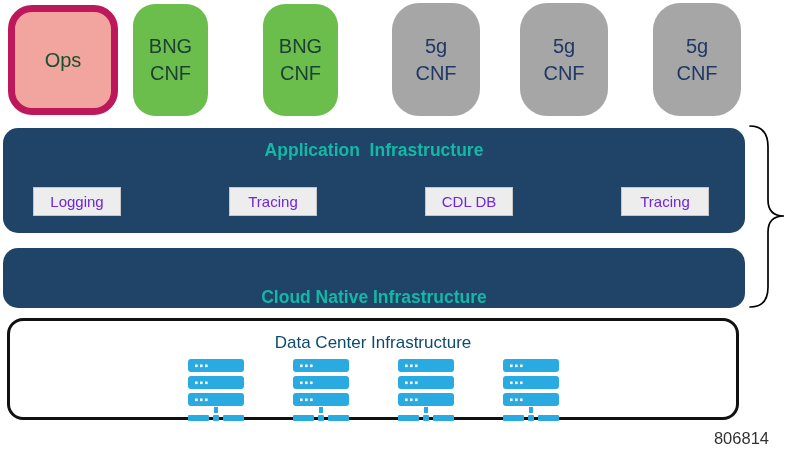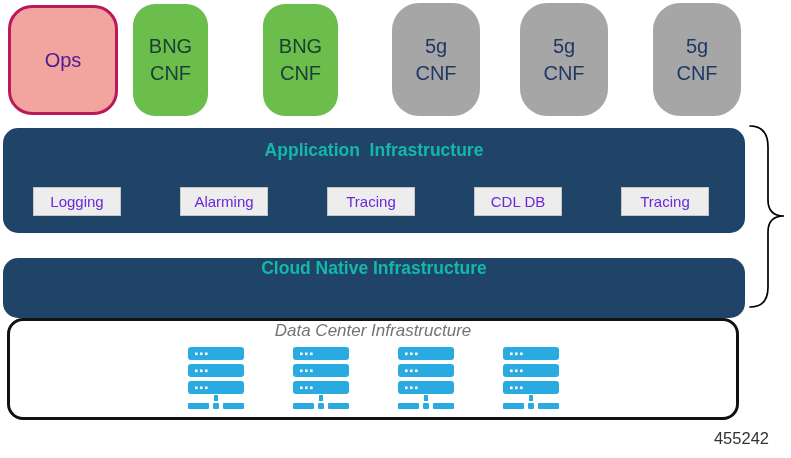--- a/index.html
+++ b/index.html
@@ -13,22 +13,22 @@
   
   .node{
     position:absolute;
     display:flex;flex-direction:column;align-items:center;justify-content:center;
     text-align:center;
     font-size:20px;line-height:1.35;
     box-sizing:border-box;
   }
   .node-ops{
     left:8px;top:5px;width:110px;height:110px;
-    background:#F2A49E;border:3px solid #be185d;border-radius:24px;
-    color:#4c1d95;
+    background:#F2A49E;border:7px solid #be185d;border-radius:24px;
+    color:#14532d;
   }
   .node-green{
     width:75px;height:112px;top:4px;
     background:#6CBE4C;border-radius:22px;color:#1C4034;
   }
   .node-green.g1{left:133px;}
   .node-green.g2{left:263px;}
   .node-gray{
     width:88px;height:113px;top:3px;
     background:#A6A6A6;border-radius:27px;color:#1F3864;
@@ -36,21 +36,21 @@
   .node-gray.n1{left:392px;}
   .node-gray.n2{left:520px;}
   .node-gray.n3{left:653px;}
   
   .bar{
     position:absolute;left:3px;width:742px;
     background:#1F4468;border-radius:15px;
     box-sizing:border-box;
   }
   .bar-app{top:128px;height:105px;}
-  .bar-cloud{top:258px;height:60px;display:flex;align-items:flex-start;justify-content:center;}
+  .bar-cloud{top:248px;height:60px;display:flex;align-items:flex-end;justify-content:center;}
   .bar-title{
     color:#14b8a6;font-weight:bold;font-size:17.5px;
     text-align:center;white-space:pre;
   }
   .bar-app .bar-title{margin-top:12px;}
   .subrow{
     position:absolute;left:30px;right:36px;top:59px;
     display:flex;justify-content:space-between;
   }
   .subbox{
@@ -62,22 +62,22 @@
   }
   
   .brace{position:absolute;left:745px;top:123px;}
   
   .dc-box{
     position:absolute;left:7px;top:318px;width:732px;height:102px;
     background:#ffffff;border:3px solid #111111;border-radius:16px;
     box-sizing:border-box;
   }
   .dc-title{
-    text-align:center;margin-top:0;
-    font-size:17px;color:#737373;font-style:italic;
+    text-align:center;margin-top:12px;
+    font-size:17px;color:#0c4a6e;
   }
   .dc-icons{
     display:flex;justify-content:center;gap:49px;margin-top:6px;
   }
   
   .fig-num{
     position:absolute;right:22px;top:429px;
     font-size:16.5px;color:#333333;
   }
 </style>
@@ -107,21 +107,20 @@
   </div>
   <div class="node node-gray n3">
     <span>5g</span>
     <span>CNF</span>
   </div>
 
   <div class="bar bar-app">
     <div class="bar-title">Application  Infrastructure</div>
     <div class="subrow">
       <div class="subbox">Logging</div>
-      <div class="subbox">Alarming</div>
       <div class="subbox">Tracing</div>
       <div class="subbox">CDL DB</div>
       <div class="subbox">Tracing</div>
     </div>
   </div>
 
   <div class="bar bar-cloud">
     <div class="bar-title">Cloud Native Infrastructure</div>
   </div>
 
@@ -216,15 +215,15 @@
             <rect x="12" y="22.5" width="2.6" height="2.6"></rect>
             <rect x="17" y="22.5" width="2.6" height="2.6"></rect>
           <rect x="7" y="39.5" width="2.6" height="2.6"></rect>
             <rect x="12" y="39.5" width="2.6" height="2.6"></rect>
             <rect x="17" y="39.5" width="2.6" height="2.6"></rect>
         </g>
       </svg>
     </div>
   </div>
 
-  <div class="fig-num">455242</div>
+  <div class="fig-num">806814</div>
 
 </div>
 
 </body></html>

